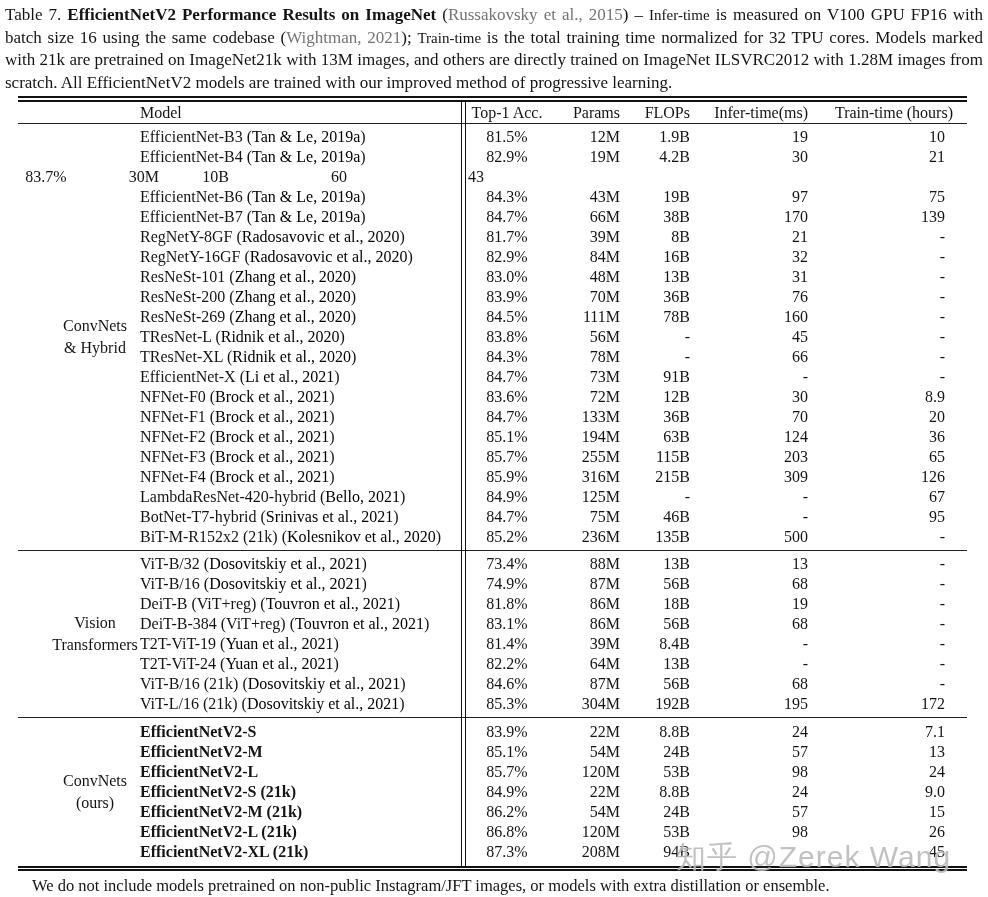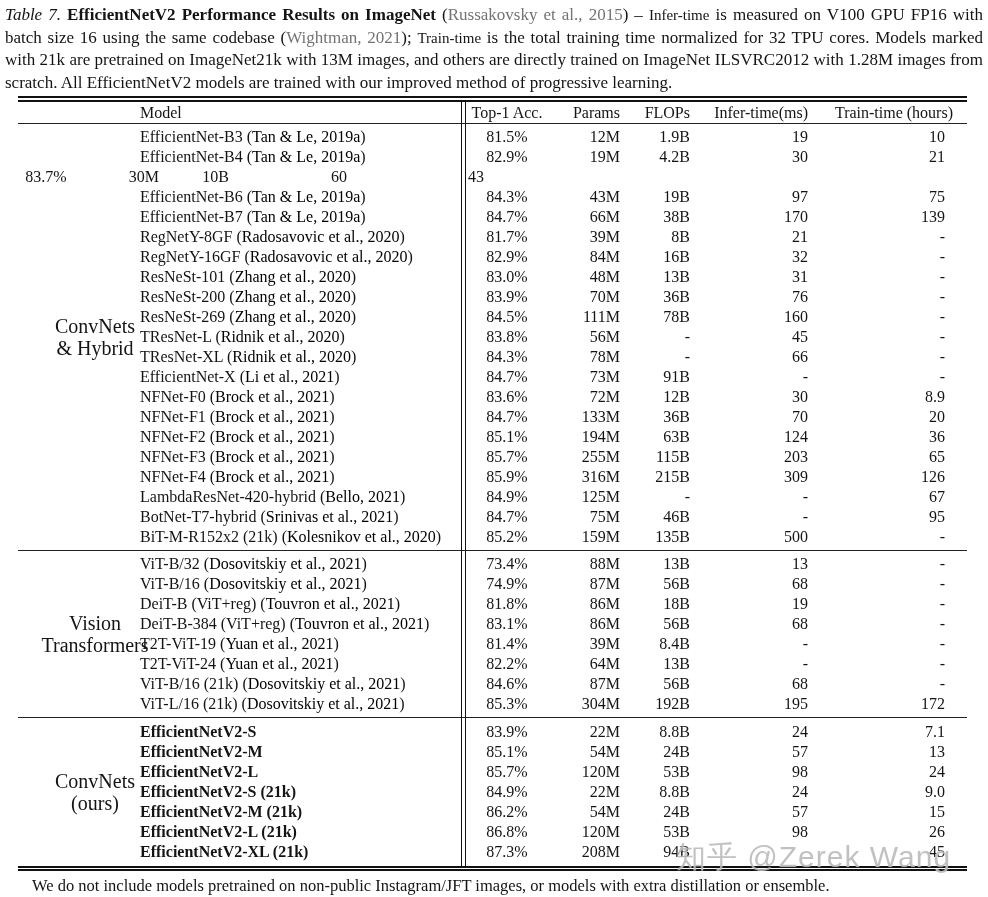--- a/index.html
+++ b/index.html
@@ -5,21 +5,21 @@
   html,body{margin:0;padding:0}
   body{
     width:988px;height:897px;background:#ffffff;color:#141414;
     font-family:"Liberation Serif",serif;position:relative;overflow:hidden;
   }
   
   .caption{
     margin:4px 4px 0 5px;width:978px;font-size:17px;line-height:22.5px;
     text-align:justify;
   }
-  .seg-italic{font-style:italic}
+  .seg-italic{}
   .seg-bold{font-weight:bold}
   .seg-link{color:#737373}
   .seg-mono{font-family:Liberation Serif, serif;font-size:15px}
   
   .tbl{position:relative;margin-top:2px}
   .rule{margin-left:18px;width:949px}
   .rule.double{height:1.5px;border-top:2px solid #111;border-bottom:2px solid #111}
   .rule.thin{height:0;border-top:1.4px solid #222}
   .tbl-inner{position:relative}
   .vrule{
@@ -34,21 +34,21 @@
   .col.params{width:67px;text-align:right}
   .col.flops{width:70px;text-align:right}
   .col.infer{width:118px;text-align:right}
   .col.train{width:137px;text-align:right}
   .hrow .col.train{width:145px}
   .section{position:relative;padding:3px 0}
   .section.last{padding:4px 0}
   .section.bold .model-name{font-weight:bold}
   .group-label{
     position:absolute;left:35px;top:50%;transform:translateY(-50%);
-    width:120px;text-align:center;font-size:20px;line-height:22px;
+    width:120px;text-align:center;font-size:16px;line-height:22px;
   }
   .cite{color:#000000}
   .paren{color:#141414}
   
   .footnote{margin:5px 0 0 32px;font-size:16.5px;line-height:20px}
   
   .watermark{
     position:absolute;left:676px;top:837px;white-space:nowrap;
     font-family:"Liberation Sans",sans-serif;font-size:30px;letter-spacing:1px;
     color:rgba(175,175,175,0.78);text-shadow:0 0 1px rgba(255,255,255,0.6);
@@ -239,21 +239,21 @@
               <div class="col model"><span class="model-name">BotNet-T7-hybrid</span><span class="paren"> (</span><span class="cite">Srinivas et al., 2021</span><span class="paren">)</span></div>
               <div class="col top1">84.7%</div>
               <div class="col params">75M</div>
               <div class="col flops">46B</div>
               <div class="col infer">-</div>
               <div class="col train">95</div>
             </div>
             <div class="row">
               <div class="col model"><span class="model-name">BiT-M-R152x2 (21k)</span><span class="paren"> (</span><span class="cite">Kolesnikov et al., 2020</span><span class="paren">)</span></div>
               <div class="col top1">85.2%</div>
-              <div class="col params">159M</div>
+              <div class="col params">236M</div>
               <div class="col flops">135B</div>
               <div class="col infer">500</div>
               <div class="col train">-</div>
             </div>
           </div>
           <div class="rule thin"></div>
           <div class="section">
             <div class="group-label">
               <div>Vision</div>
               <div>Transformers</div>

